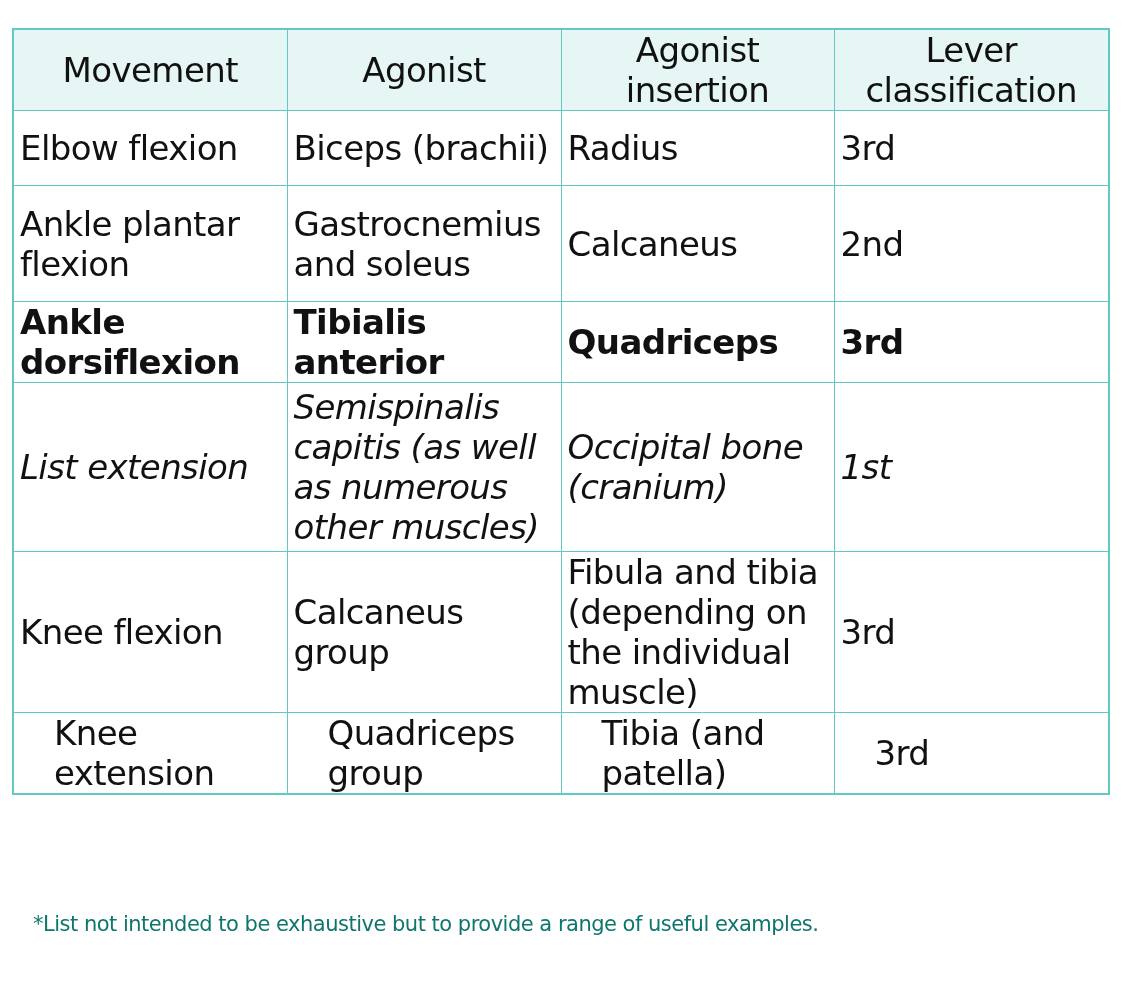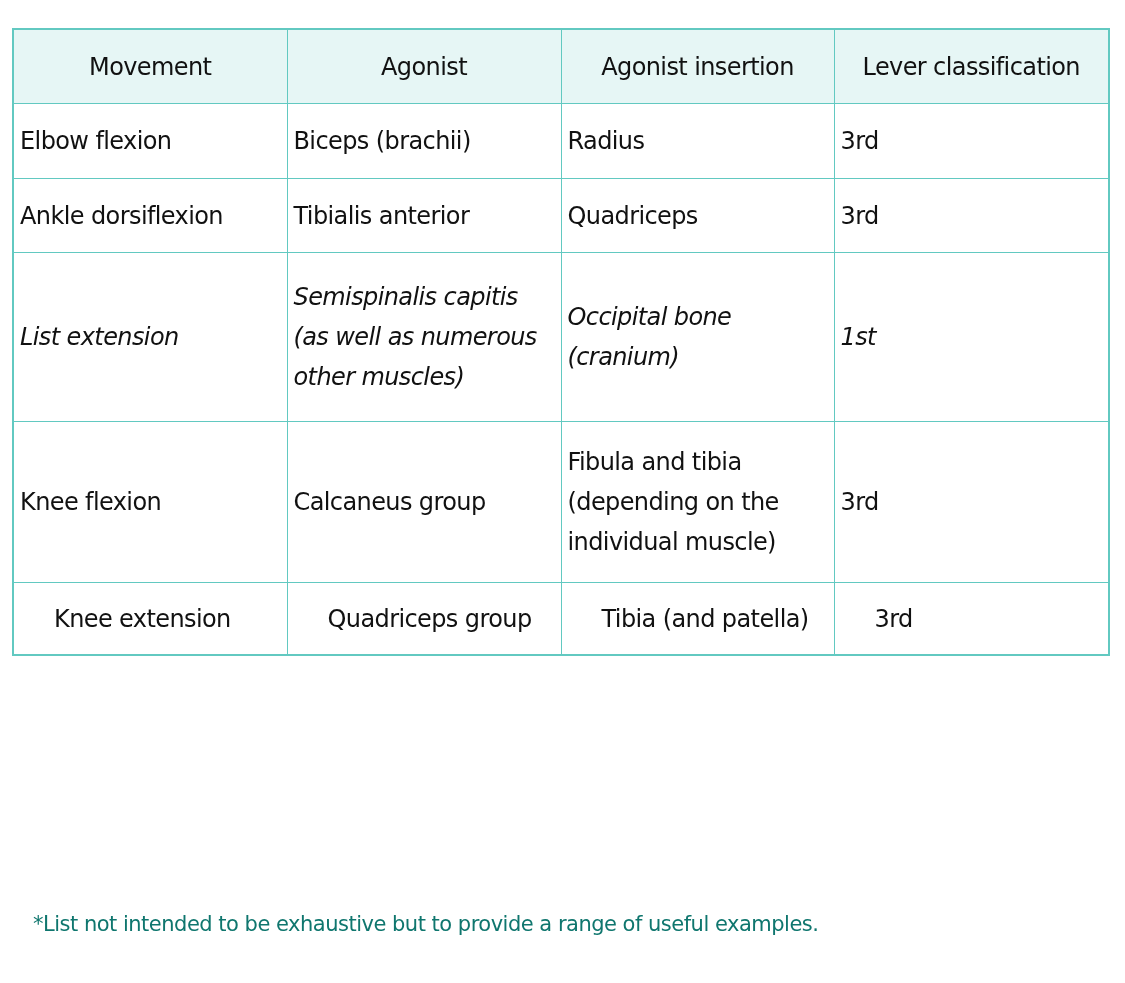--- a/index.html
+++ b/index.html
@@ -28,40 +28,40 @@
       border: 2px solid #62c9c1;
     }
     table.lever-table col.c1 { width: 274px; }
     table.lever-table col.c2 { width: 274px; }
     table.lever-table col.c3 { width: 273px; }
     table.lever-table col.c4 { width: 275px; }
     table.lever-table th,
     table.lever-table td {
       border: 1.5px solid #62c9c1;
       font-weight: normal;
-      font-size: 24px;
+      font-size: 34px;
       line-height: 40px;
       letter-spacing: -0.6px;
       vertical-align: middle;
       padding: 0 6px;
       overflow: hidden;
       white-space: normal;
     }
     table.lever-table thead th {
       background: #e6f6f5;
       height: 73px;
       text-align: center;
     }
     table.lever-table tbody td {
       text-align: left;
     }
     tr.h118 td { height: 116px; }
     tr.h76  td { height: 74px; }
     tr.h117 td { height: 115px; }
-    tr.h75  td { height: 73px; }
+    tr.h75  td { height: 73px; font-weight: bold; }
     tr.h170 td { height: 168px; font-style: italic; }
     tr.h162 td { height: 160px; }
     tr.h73  td { height: 71px; padding-left: 40px; }
     .footnote {
       position: absolute;
       left: 33px;
       top: 912px;
       font-size: 21px;
       letter-spacing: -0.5px;
       color: #0f766e;
@@ -87,20 +87,26 @@
         <th>Lever classification</th>
       </tr>
     </thead>
     <tbody>
       <tr class="h76">
         <td>Elbow flexion</td>
         <td>Biceps (brachii)</td>
         <td>Radius</td>
         <td>3rd</td>
       </tr>
+      <tr class="h117">
+        <td>Ankle plantar flexion</td>
+        <td>Gastrocnemius and soleus</td>
+        <td>Calcaneus</td>
+        <td>2nd</td>
+      </tr>
       <tr class="h75">
         <td>Ankle dorsiflexion</td>
         <td>Tibialis anterior</td>
         <td>Quadriceps</td>
         <td>3rd</td>
       </tr>
       <tr class="h170">
         <td>List extension</td>
         <td>Semispinalis capitis (as well as numerous other muscles)</td>
         <td>Occipital bone (cranium)</td>

